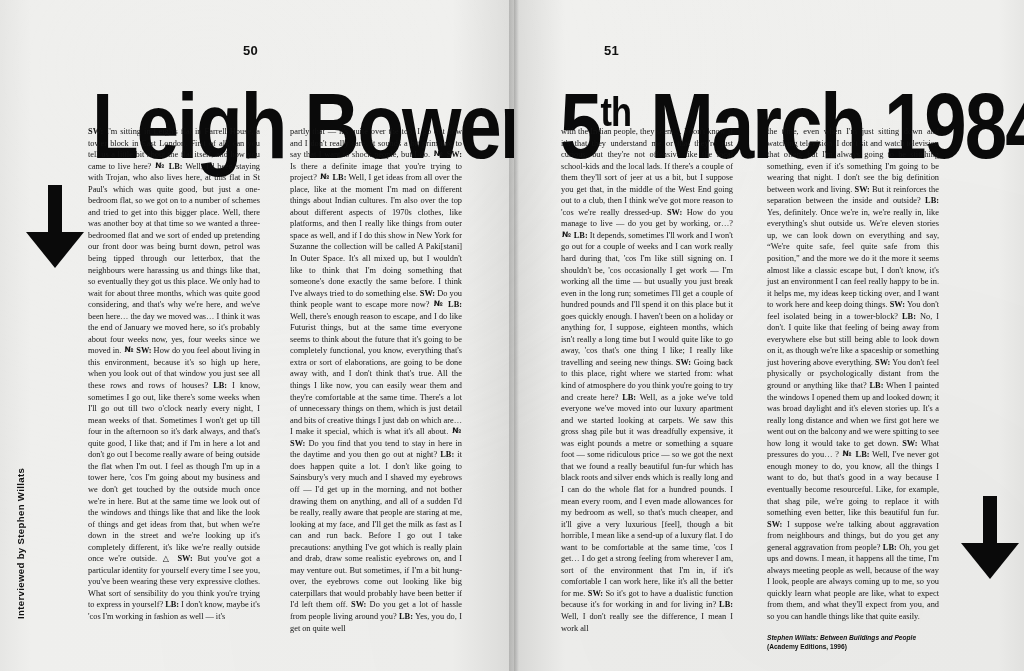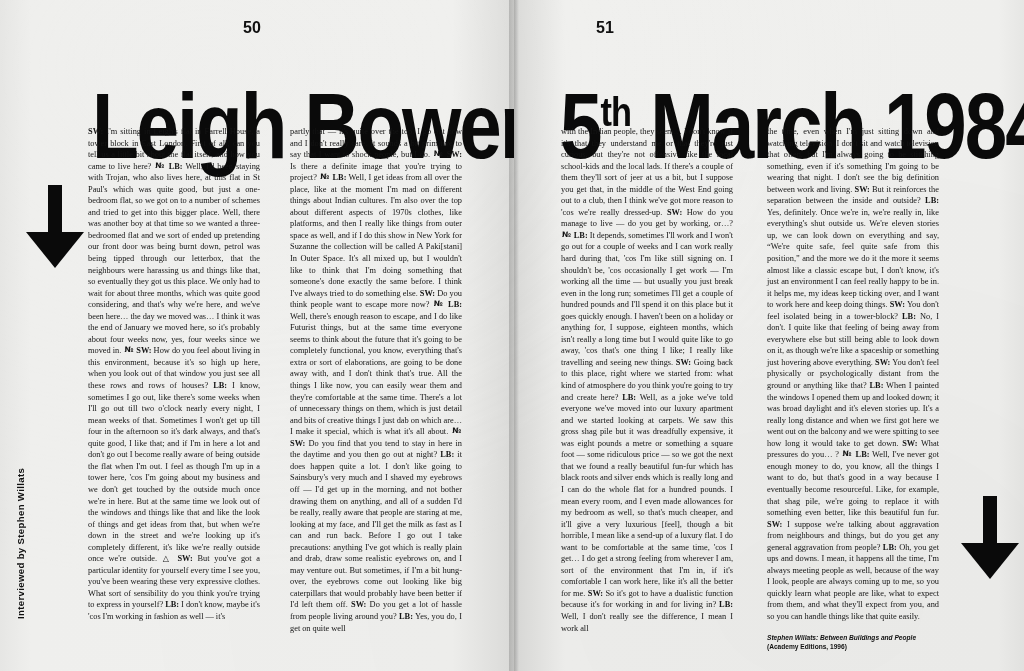--- a/index.html
+++ b/index.html
@@ -32,23 +32,24 @@
     position:absolute;top:0;left:509px;width:10px;height:671px;
     background:linear-gradient(to right,rgba(0,0,0,.18),rgba(0,0,0,.06) 45%,rgba(0,0,0,.14) 55%,rgba(0,0,0,0));
     pointer-events:none;
   }
 
   
   .folio{
     position:absolute;
     font-family:"Liberation Sans", sans-serif;
     font-weight:bold;
-    font-size:16px;
+    font-size:13px;
     color:#111;
     letter-spacing:.2px;
+    margin-top:24px;
   }
   .folio-left{left:243px;top:19px;}
   .folio-right{left:600px;top:19px;}
 
   
   .headline{
     position:absolute;
     font-family:"Liberation Sans Narrow","Liberation Sans", sans-serif;
     font-weight:bold;
     color:#0a0a0a;
@@ -193,21 +194,21 @@
 
     <div class="vertical-credit">Interviewed by Stephen Willats</div>
 
     <div class="col c1"><b>SW:</b> I'm sitting in Leigh's flat in Farrell House, a tower block in East London. First of all, can you tell us a little bit about the flat itself, and how you came to live here? <span class="pmark">№</span> <b>LB:</b> Well, I'd been staying with Trojan, who also lives here, at this flat in St Paul's which was quite good, but just a one-bedroom flat, so we got on to a number of schemes and tried to get into this bigger place. Well, there was another boy at that time so we wanted a three-bedroomed flat and we sort of ended up pretending our front door was being burnt down, petrol was being tipped through our letterbox, that the neighbours were harassing us and things like that, so eventually they got us this place. We only had to wait for about three months, which was quite good considering, and that's why we're here, and we've been here… the day we moved was… I think it was the end of January we moved here, so it's probably about four weeks now, yes, four weeks since we moved in. <span class="pmark">№</span> <b>SW:</b> How do you feel about living in this environment, because it's so high up here, when you look out of that window you just see all these rows and rows of houses? <b>LB:</b> I know, sometimes I go out, like there's some weeks when I'll go out till two o'clock nearly every night, I mean weeks of that. Sometimes I won't get up till four in the afternoon so it's dark always, and that's quite good, I like that; and if I'm in here a lot and don't go out I become really aware of being outside the flat when I'm out. I feel as though I'm up in a tower here, 'cos I'm going about my business and we don't get touched by the outside much once we're in here. But at the same time we look out of the windows and things like that and like the look of things and get ideas from that, but when we're down in the street and we're looking up it's completely different, it's like we're really outside once we're outside. <span class="tmark">△</span> <b>SW:</b> But you've got a particular identity for yourself every time I see you, you've been wearing these very expressive clothes. What sort of sensibility do you think you're trying to express in yourself? <b>LB:</b> I don't know, maybe it's 'cos I'm working in fashion as well — it's</div>
 
     <div class="col c2">partly that — it's quite over the top. I go out now and I don't really care. It sounds a bit primitive to say that I want to shock people, but I do. <span class="pmark">№</span> <b>SW:</b> Is there a definite image that you're trying to project? <span class="pmark">№</span> <b>LB:</b> Well, I get ideas from all over the place, like at the moment I'm mad on different things about Indian cultures. I'm also over the top about different aspects of 1970s clothes, like platforms, and then I really like things from outer space as well, and if I do this show in New York for Suzanne the collection will be called A Paki[stani] In Outer Space. It's all mixed up, but I wouldn't like to think that I'm doing something that someone's done exactly the same before. I think I've always tried to do something else. <b>SW:</b> Do you think people want to escape more now? <span class="pmark">№</span> <b>LB:</b> Well, there's enough reason to escape, and I do like Futurist things, but at the same time everyone seems to think about the future that it's going to be completely functional, you know, everything that's extra or sort of elaborations, are going to be done away with, and I don't think that's true. All the things I like now, you can easily wear them and they're comfortable at the same time. There's a lot of unnecessary things on them, which is just detail and bits of creative things I just dab on which are… I make it special, which is what it's all about. <span class="pmark">№</span> <b>SW:</b> Do you find that you tend to stay in here in the daytime and you then go out at night? <b>LB:</b> it does happen quite a lot. I don't like going to Sainsbury's very much and I shaved my eyebrows off — I'd get up in the morning, and not bother drawing them on anything, and all of a sudden I'd be really, really aware that people are staring at me, looking at my face, and I'll get the milk as fast as I can and run back. Before I go out I take precautions: anything I've got which is really plain and drab, draw some realistic eyebrows on, and I may venture out. But sometimes, if I'm a bit hung-over, the eyebrows come out looking like big caterpillars that would probably have been better if I'd left them off. <b>SW:</b> Do you get a lot of hassle from people living around you? <b>LB:</b> Yes, you do, I get on quite well</div>
   </div>
 
   <div class="page page-right">
 
-    <div class="folio folio-right" style="left:82px;">51</div>
+    <div class="folio folio-right" style="left:90px;">51</div>
 
     <h1 class="headline headline-right" style="left:46px;">
       <span>5</span><sup>th</sup><span> March 1984</span>
     </h1>
 
     <div class="arrow arrow-right" style="left:447px;top:496px;">
       <div class="shaft"></div>
       <div class="head"></div>
     </div>
 

